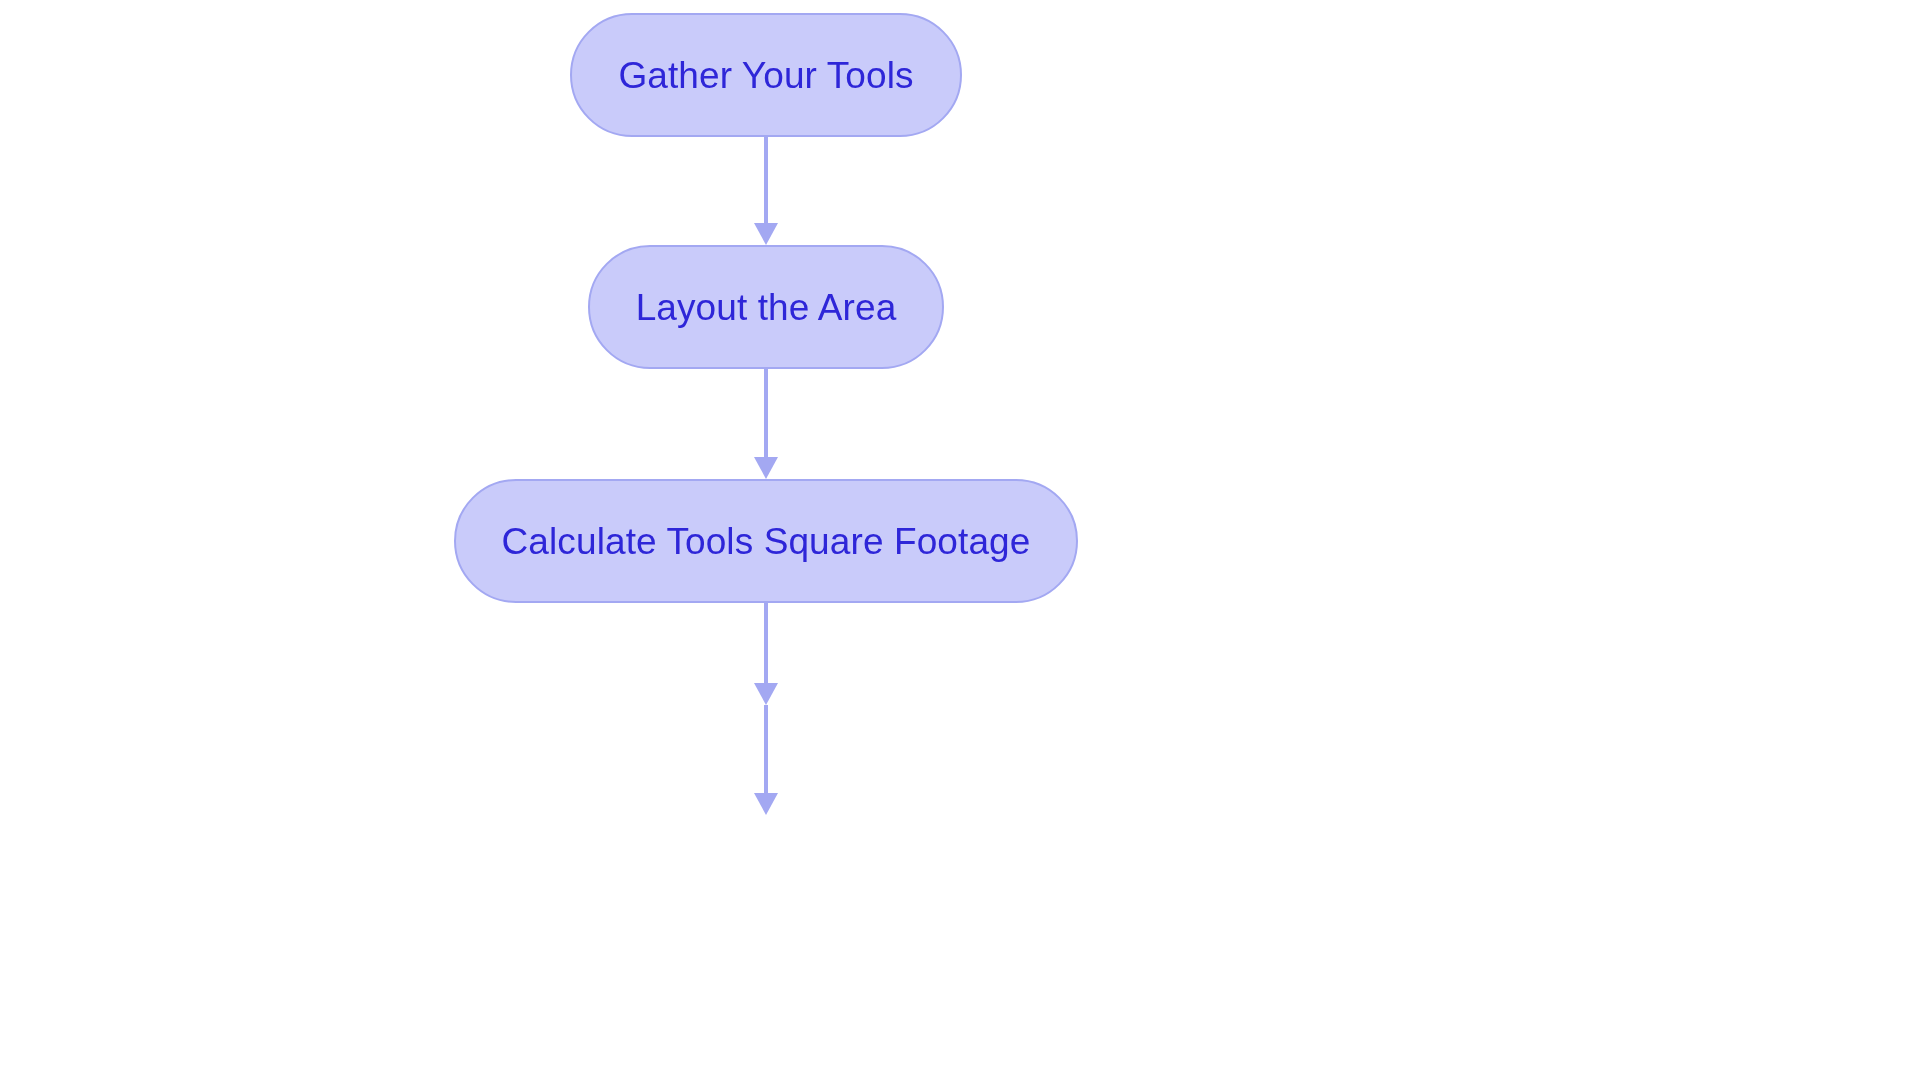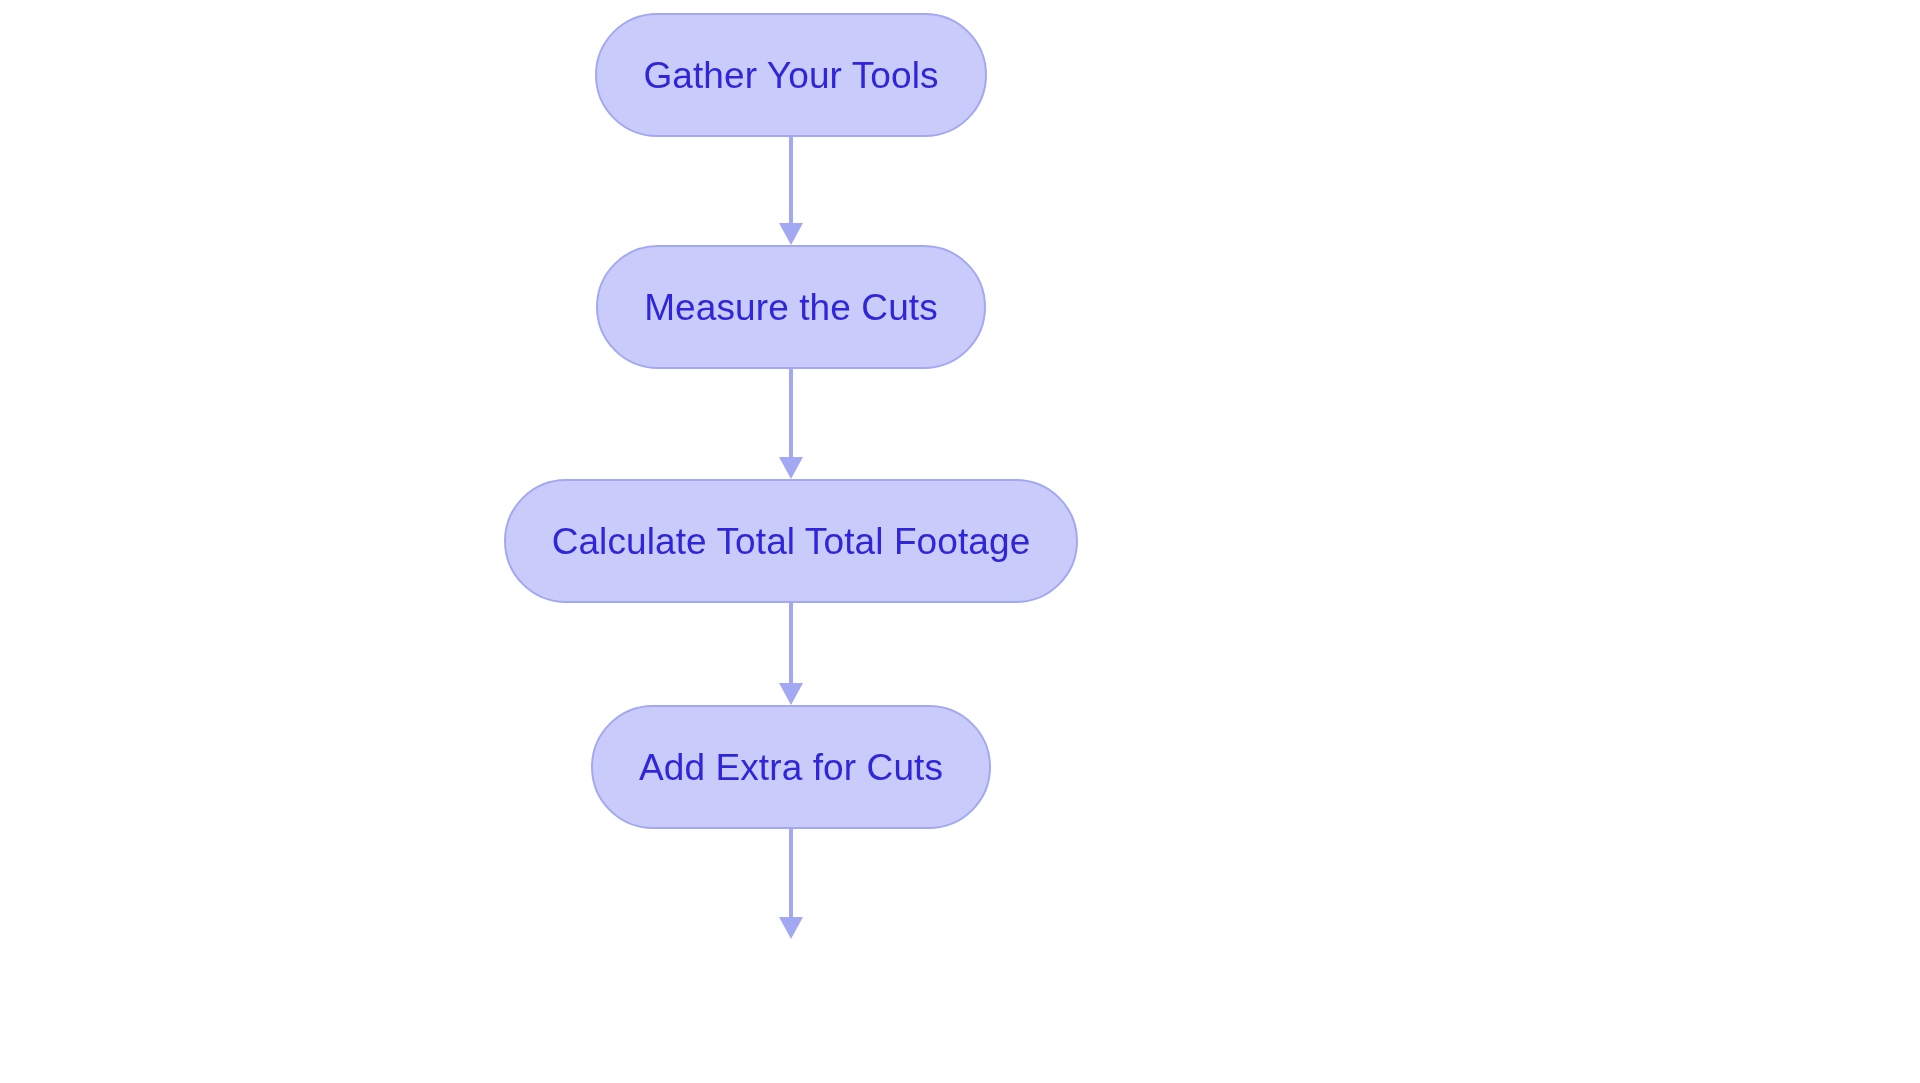--- a/index.html
+++ b/index.html
@@ -25,21 +25,20 @@
   .flow-column {
     position: absolute;
     left: 0;
     top: 0;
     width: 1532px;
     height: 1083px;
     display: flex;
     flex-direction: column;
     align-items: center;
     justify-content: flex-start;
-    margin-left: 25px;
   }
 
   .node {
     box-sizing: border-box;
     display: flex;
     align-items: center;
     justify-content: center;
     background: #c9cbfa;
     border: 2px solid #a3a8f2;
     border-radius: 9999px;
@@ -101,40 +100,37 @@
     <div class="node">
       <span class="node-label">Gather Your Tools</span>
     </div>
 
     <div class="connector gap-1">
       <div class="stem"></div>
       <div class="head"></div>
     </div>
 
     <div class="node">
-      <span class="node-label">Measure the Cuts</span>
+      <span class="node-label">Layout the Area</span>
     </div>
 
     <div class="connector gap-2">
       <div class="stem"></div>
       <div class="head"></div>
     </div>
 
     <div class="node">
-      <span class="node-label">Calculate Total Total Footage</span>
+      <span class="node-label">Calculate Tools Square Footage</span>
     </div>
 
     <div class="connector gap-3">
       <div class="stem"></div>
       <div class="head"></div>
     </div>
 
-    <div class="node">
-      <span class="node-label">Add Extra for Cuts</span>
-    </div>
 
     <div class="connector gap-4">
       <div class="stem"></div>
       <div class="head"></div>
     </div>
 
 
   </div>
 </div>
 

